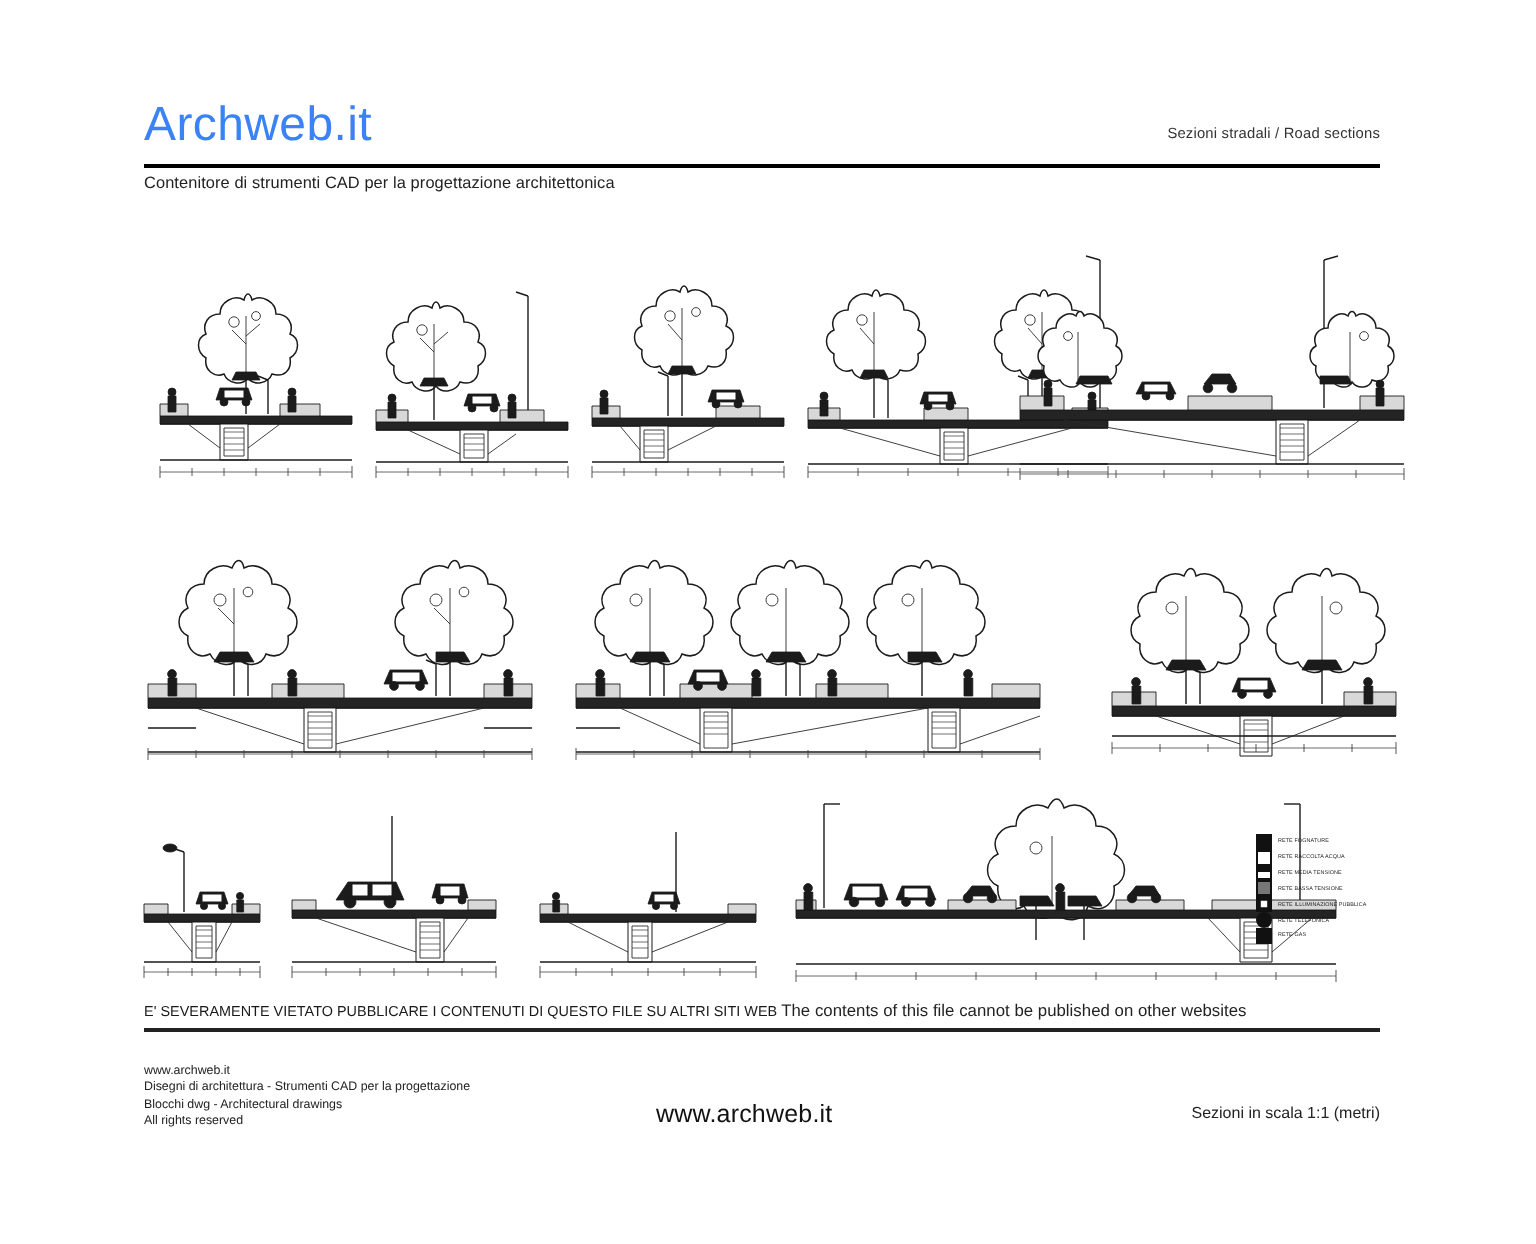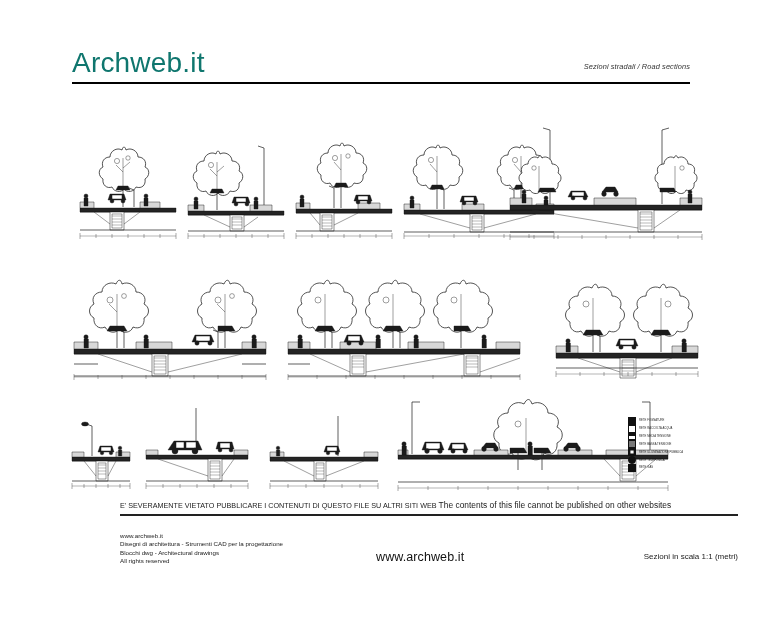--- a/index.html
+++ b/index.html
@@ -9,26 +9,26 @@
     font-family:"Liberation Sans", sans-serif;
     color:#1a1a1a;
     overflow:hidden;
     position:relative;
   }
   .sheet{position:absolute;inset:0;}
 
   
   .header{position:absolute;left:72px;top:50px;width:618px;}
   .brand{
-    font-size:28px;font-weight:400;letter-spacing:.2px;
-    line-height:26px;color:#0f766e;
+    font-size:24px;font-weight:400;letter-spacing:.2px;
+    line-height:26px;color:#3b82f6;
   }
   .hdr-right{
     position:absolute;right:0;top:12px;
-    font-size:7.4px;color:#333;letter-spacing:.1px;white-space:nowrap;font-style:italic;
+    font-size:7.4px;color:#333;letter-spacing:.1px;white-space:nowrap;
   }
   .hdr-rule{
     position:absolute;left:0;right:0;top:32px;
     height:2.4px;background:#000;
   }
   .subtitle{
     position:absolute;left:0;top:37px;
     font-size:8.2px;color:#222;letter-spacing:.05px;
   }
 
@@ -49,39 +49,40 @@
   .hatch{fill:none;stroke:#333;stroke-width:.35;}
 
   
   .legend{position:absolute;left:628px;top:417px;width:110px;}
   .lg-row{display:flex;align-items:center;height:7.3px;margin-bottom:.6px;}
   .lg-sw{width:6px;height:6px;border:.7px solid #111;margin-right:3px;flex:0 0 auto;}
   .lg-tx{font-size:2.5px;color:#1c1c1c;letter-spacing:.05px;white-space:nowrap;
          transform:scale(1.08);transform-origin:left center;}
 
   
-  .footer{position:absolute;left:72px;top:500px;width:618px;margin-left:48px;}
+  .footer{position:absolute;left:72px;top:500px;width:618px;}
   .notice{font-size:7.2px;color:#222;letter-spacing:.02px;white-space:nowrap;}
   .notice .it{color:#1a1a1a;}
   .notice .en{font-size:8.4px;}
   .ft-rule{position:absolute;left:0;right:0;top:14px;height:1.6px;background:#222;}
   .ft-body{position:absolute;left:0;top:32px;right:0;height:44px;}
   .ft-left{position:absolute;left:0;top:0;font-size:6.2px;line-height:8.4px;color:#222;}
   .ft-center{position:absolute;left:256px;top:18px;font-size:12.5px;color:#111;letter-spacing:.1px;}
   .ft-right{position:absolute;right:0;top:20px;font-size:8px;color:#222;white-space:nowrap;}
 </style>
 </head>
 <body>
 
 <div class="sheet">
 
   <div class="header">
     <div class="brand">Archweb.it</div>
     <div class="hdr-right">Sezioni stradali  /  Road sections</div>
     <div class="hdr-rule"></div>
+    <div class="subtitle">Contenitore di strumenti CAD per la progettazione architettonica</div>
   </div>
 
   <div class="canvas">
 
     <div class="row" style="top:0;height:120px;">
 
       <div class="sec" style="left:20px;top:10px;">
         <svg width="110" height="112" viewBox="0 0 110 112">
 
           <g>

